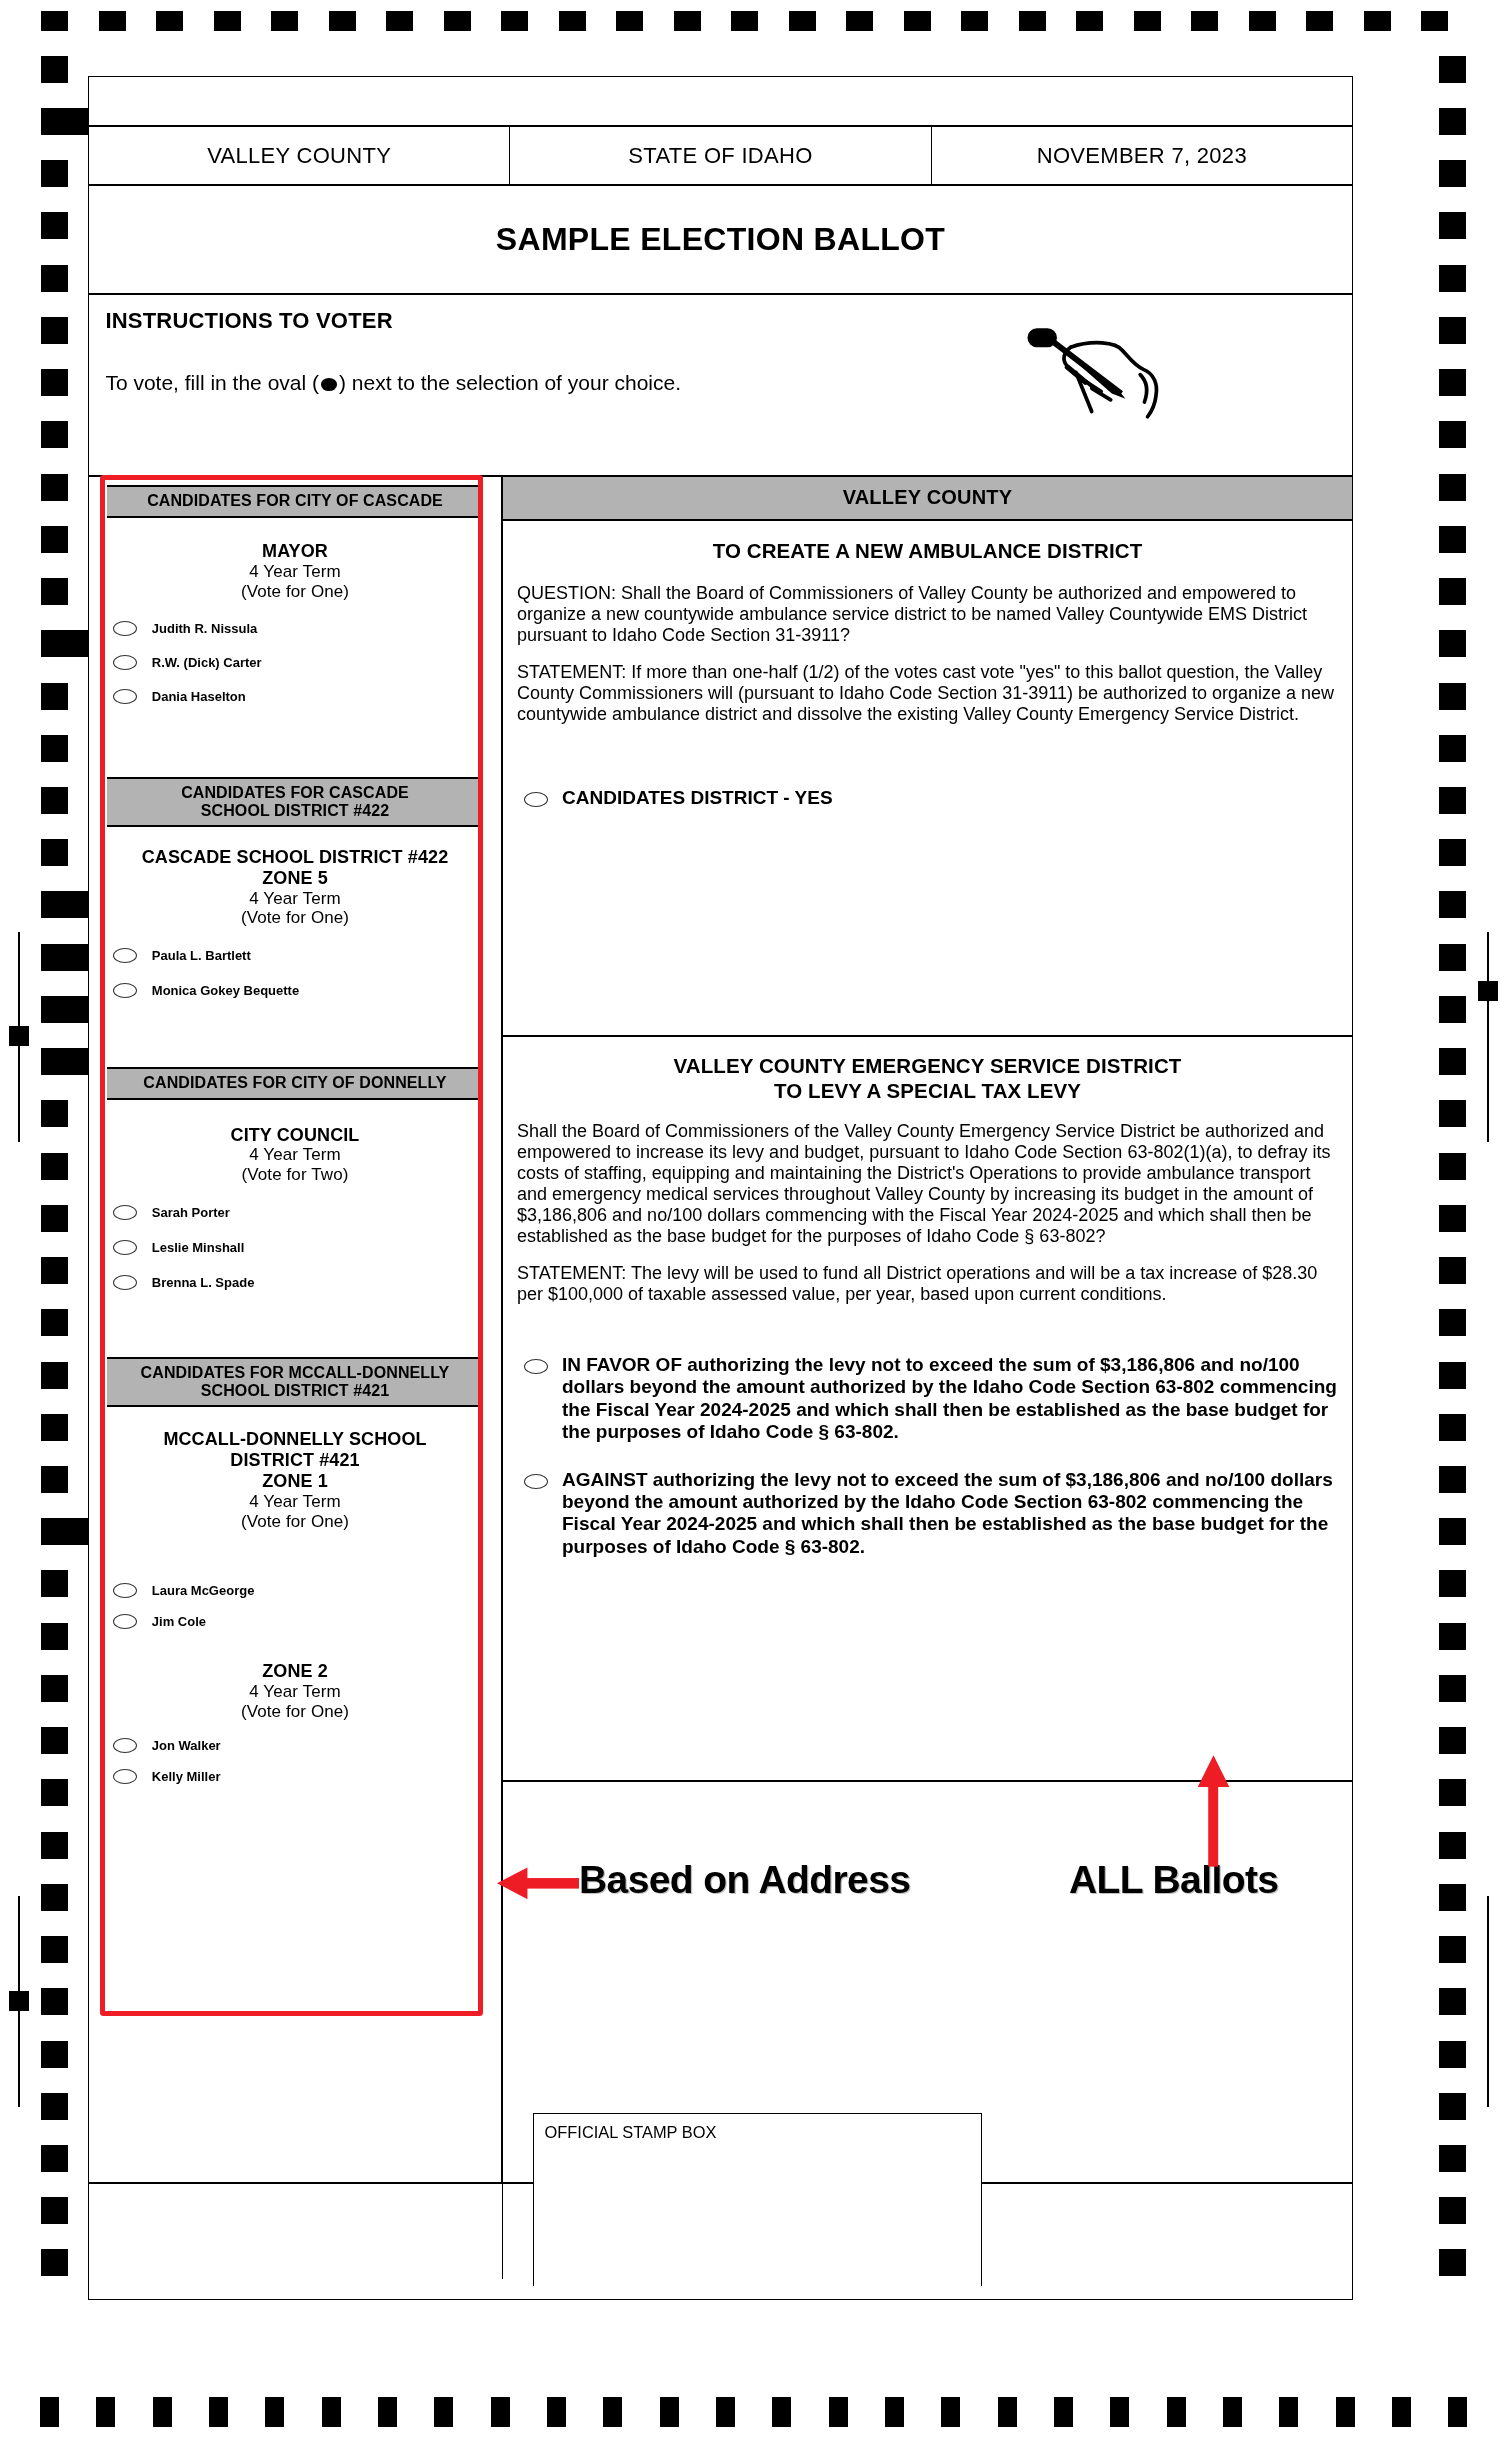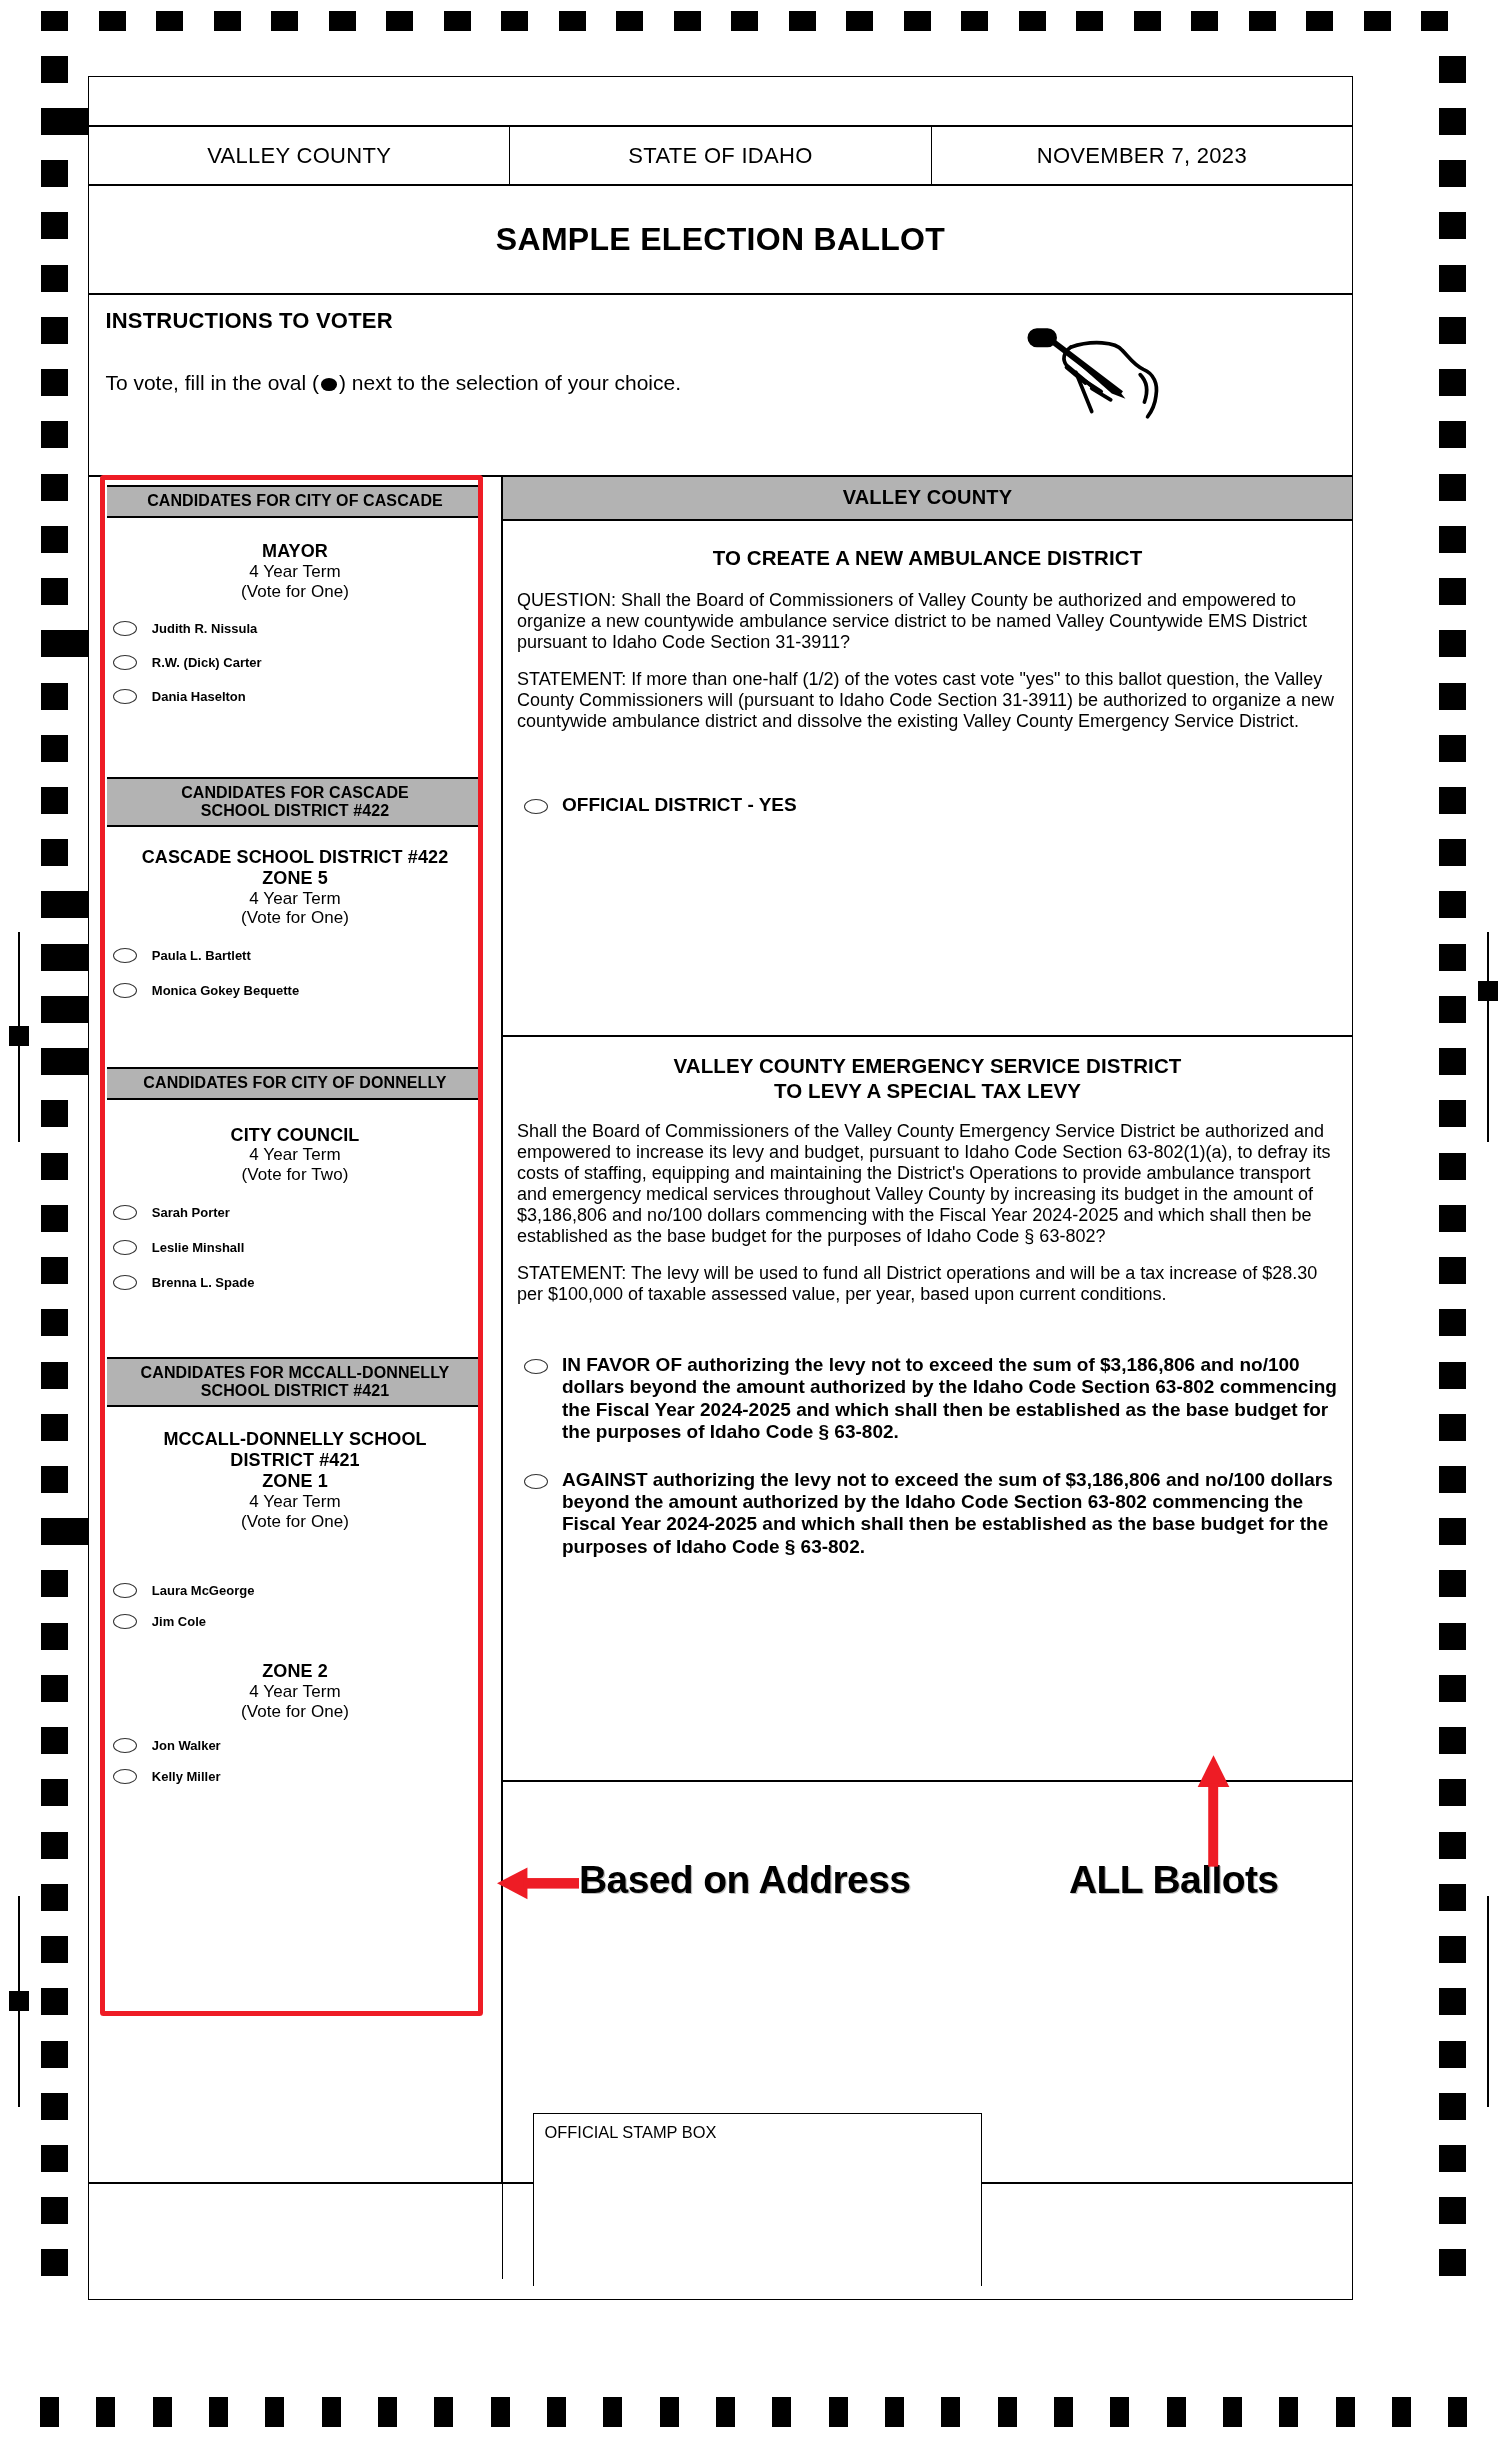--- a/index.html
+++ b/index.html
@@ -389,29 +389,29 @@
                 <span>Kelly Miller</span>
               </div>
             </div>
             <div style="height:34px"></div>
           </div>
       </div>
 
       <div class="colR">
         <div class="rband">VALLEY COUNTY</div>
         <div id="right-content">
-            <div class="measure" style="padding-top:25px;padding-bottom:17.6px;min-height:516px;">
+            <div class="measure" style="padding-top:18px;padding-bottom:17.6px;min-height:516px;">
               <div class="m-title">TO CREATE A NEW AMBULANCE DISTRICT</div>
               <div style="height:20px"></div>
               <div class="m-para" style="margin-bottom:15.3px;">QUESTION: Shall the Board of Commissioners of Valley County be authorized and empowered to organize a new countywide ambulance service district to be named Valley Countywide EMS District pursuant to Idaho Code Section 31-3911?</div>
               <div class="m-para" style="margin-bottom:15.3px;">STATEMENT: If more than one-half (1/2) of the votes cast vote "yes" to this ballot question, the Valley County Commissioners will (pursuant to Idaho Code Section 31-3911) be authorized to organize a new countywide ambulance district and dissolve the existing Valley County Emergency Service District.</div>
               <div style="height:47px"></div>
               <div class="m-choice" style="margin-bottom:17.6px;padding-left:7px;">
                 <span class="oval"></span>
-                <span>OFFICIAL DISTRICT - YES</span>
+                <span>CANDIDATES DISTRICT - YES</span>
               </div>
             </div>
             <div class="measure" style="padding-top:17.6px;padding-bottom:20px;min-height:745px;">
               <div class="m-title">VALLEY COUNTY EMERGENCY SERVICE DISTRICT<br>TO LEVY A SPECIAL TAX LEVY</div>
               <div style="height:17.6px"></div>
               <div class="m-para" style="margin-bottom:15.3px;">Shall the Board of Commissioners of the Valley County Emergency Service District be authorized and empowered to increase its levy and budget, pursuant to Idaho Code Section 63-802(1)(a), to defray its costs of staffing, equipping and maintaining the District's Operations to provide ambulance transport and emergency medical services throughout Valley County by increasing its budget in the amount of $3,186,806 and no/100 dollars commencing with the Fiscal Year 2024-2025 and which shall then be established as the base budget for the purposes of Idaho Code § 63-802?</div>
               <div class="m-para" style="margin-bottom:15.3px;">STATEMENT: The levy will be used to fund all District operations and will be a tax increase of $28.30 per $100,000 of taxable assessed value, per year, based upon current conditions.</div>
               <div style="height:34px"></div>
               <div class="m-choice" style="margin-bottom:26px;padding-left:7px;">
                 <span class="oval"></span>

